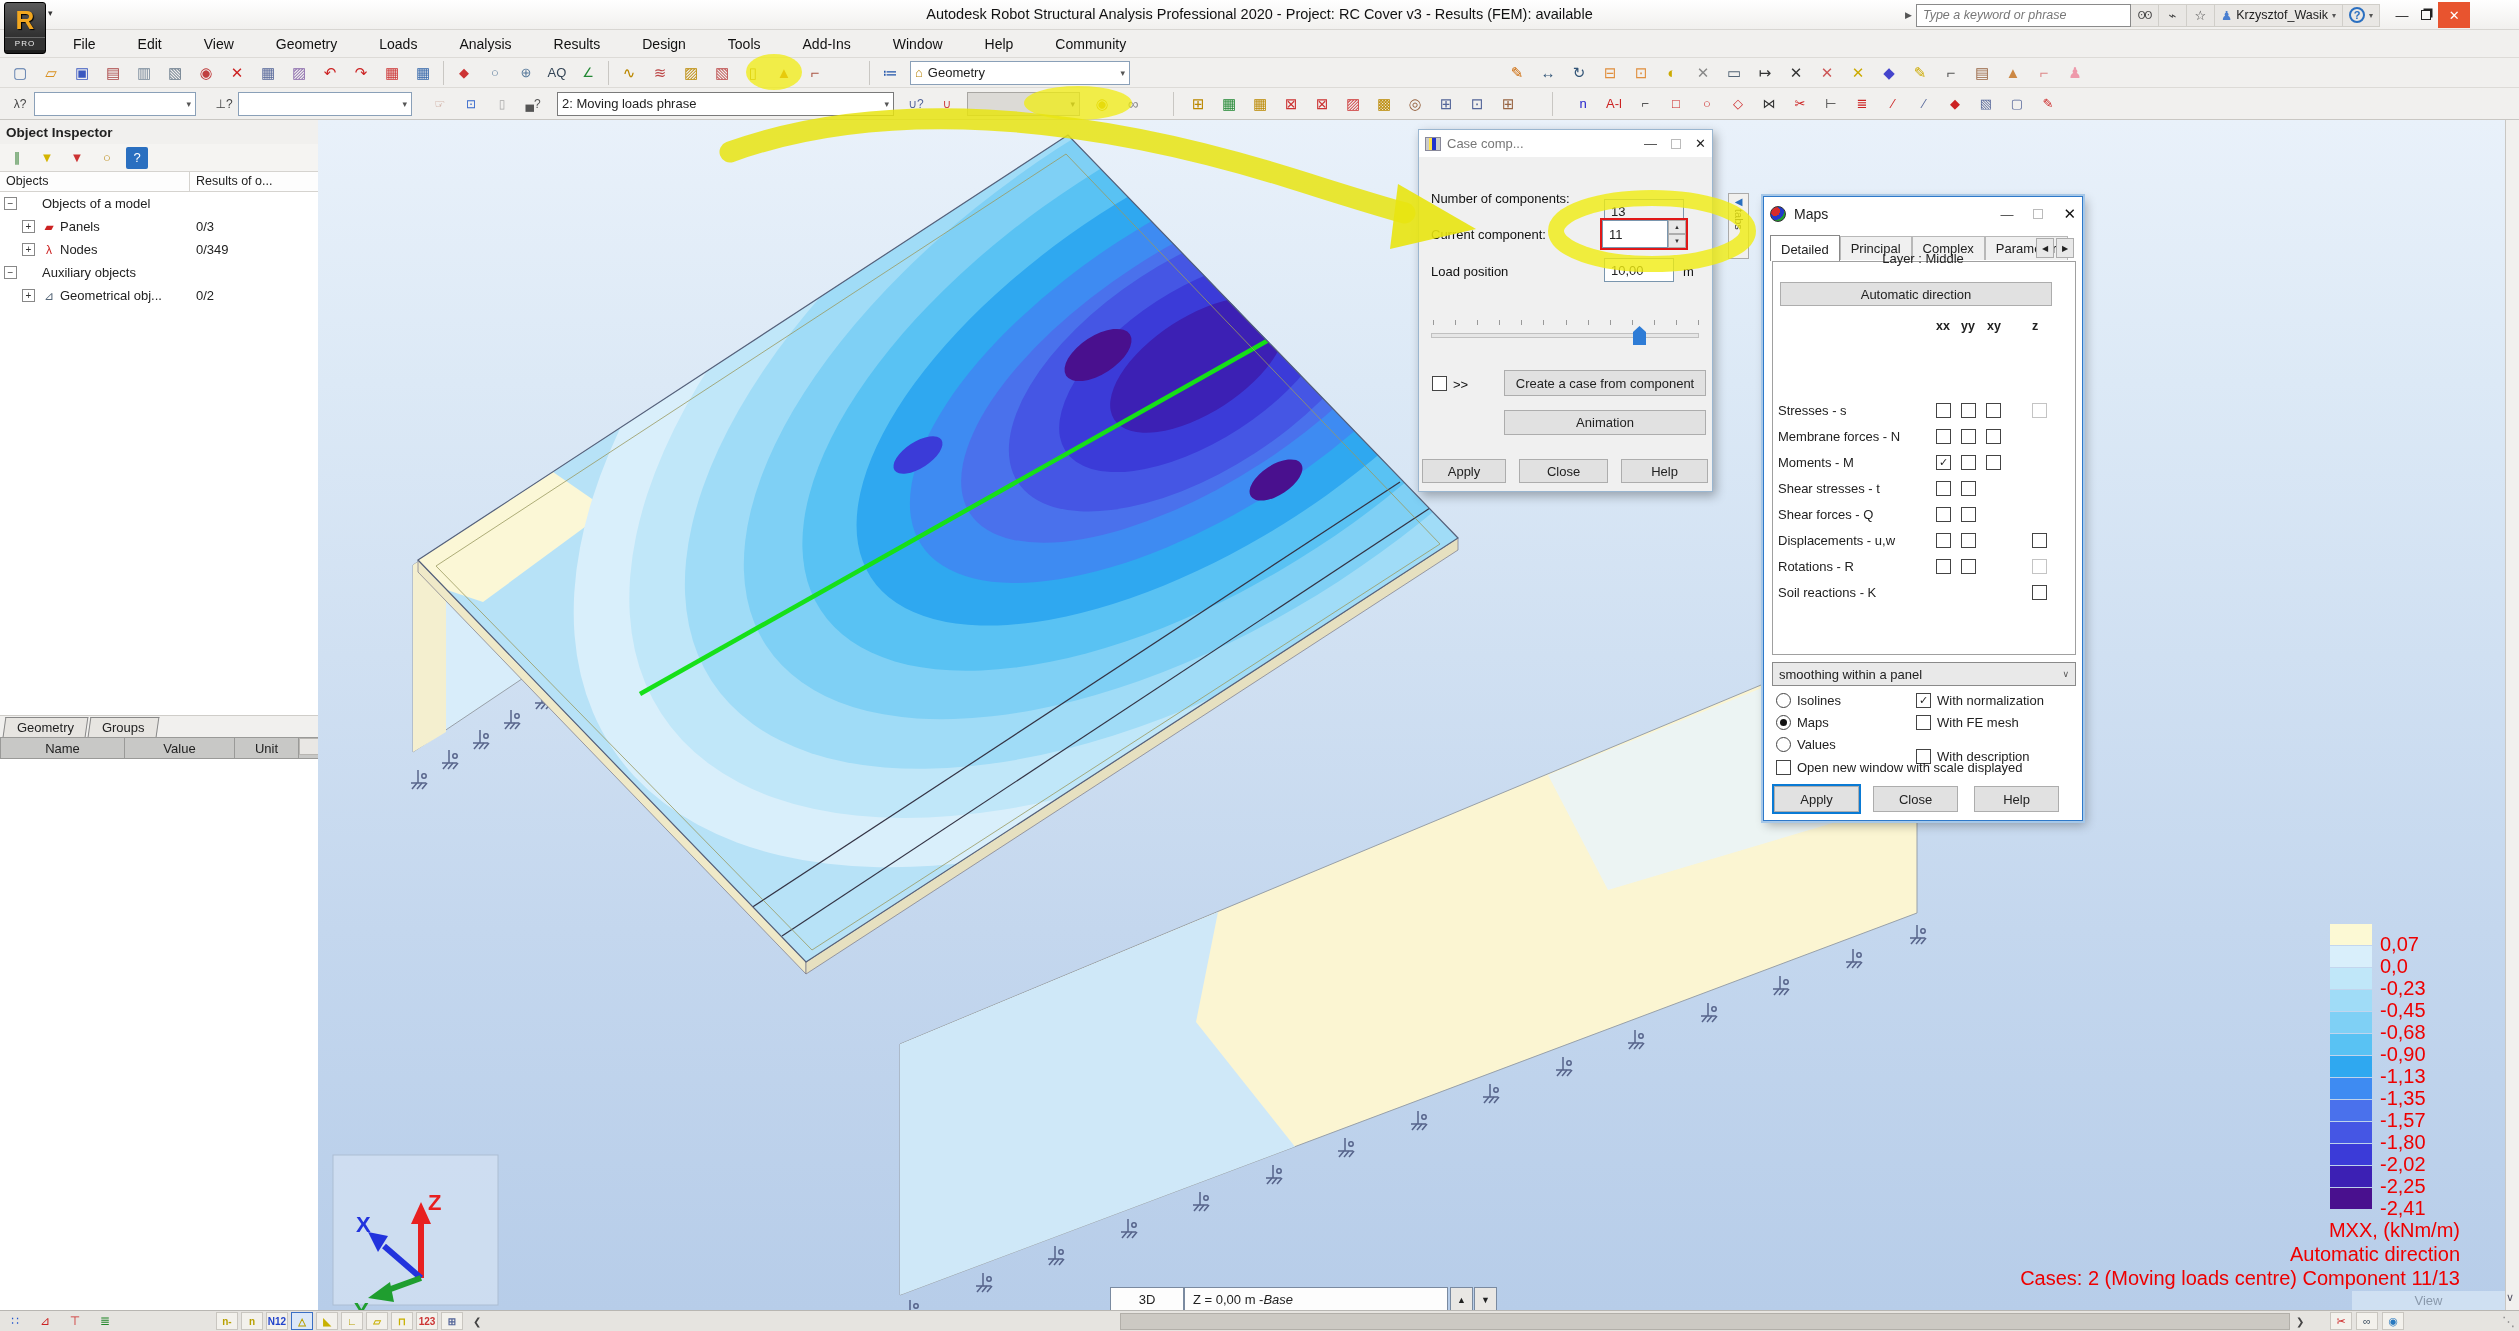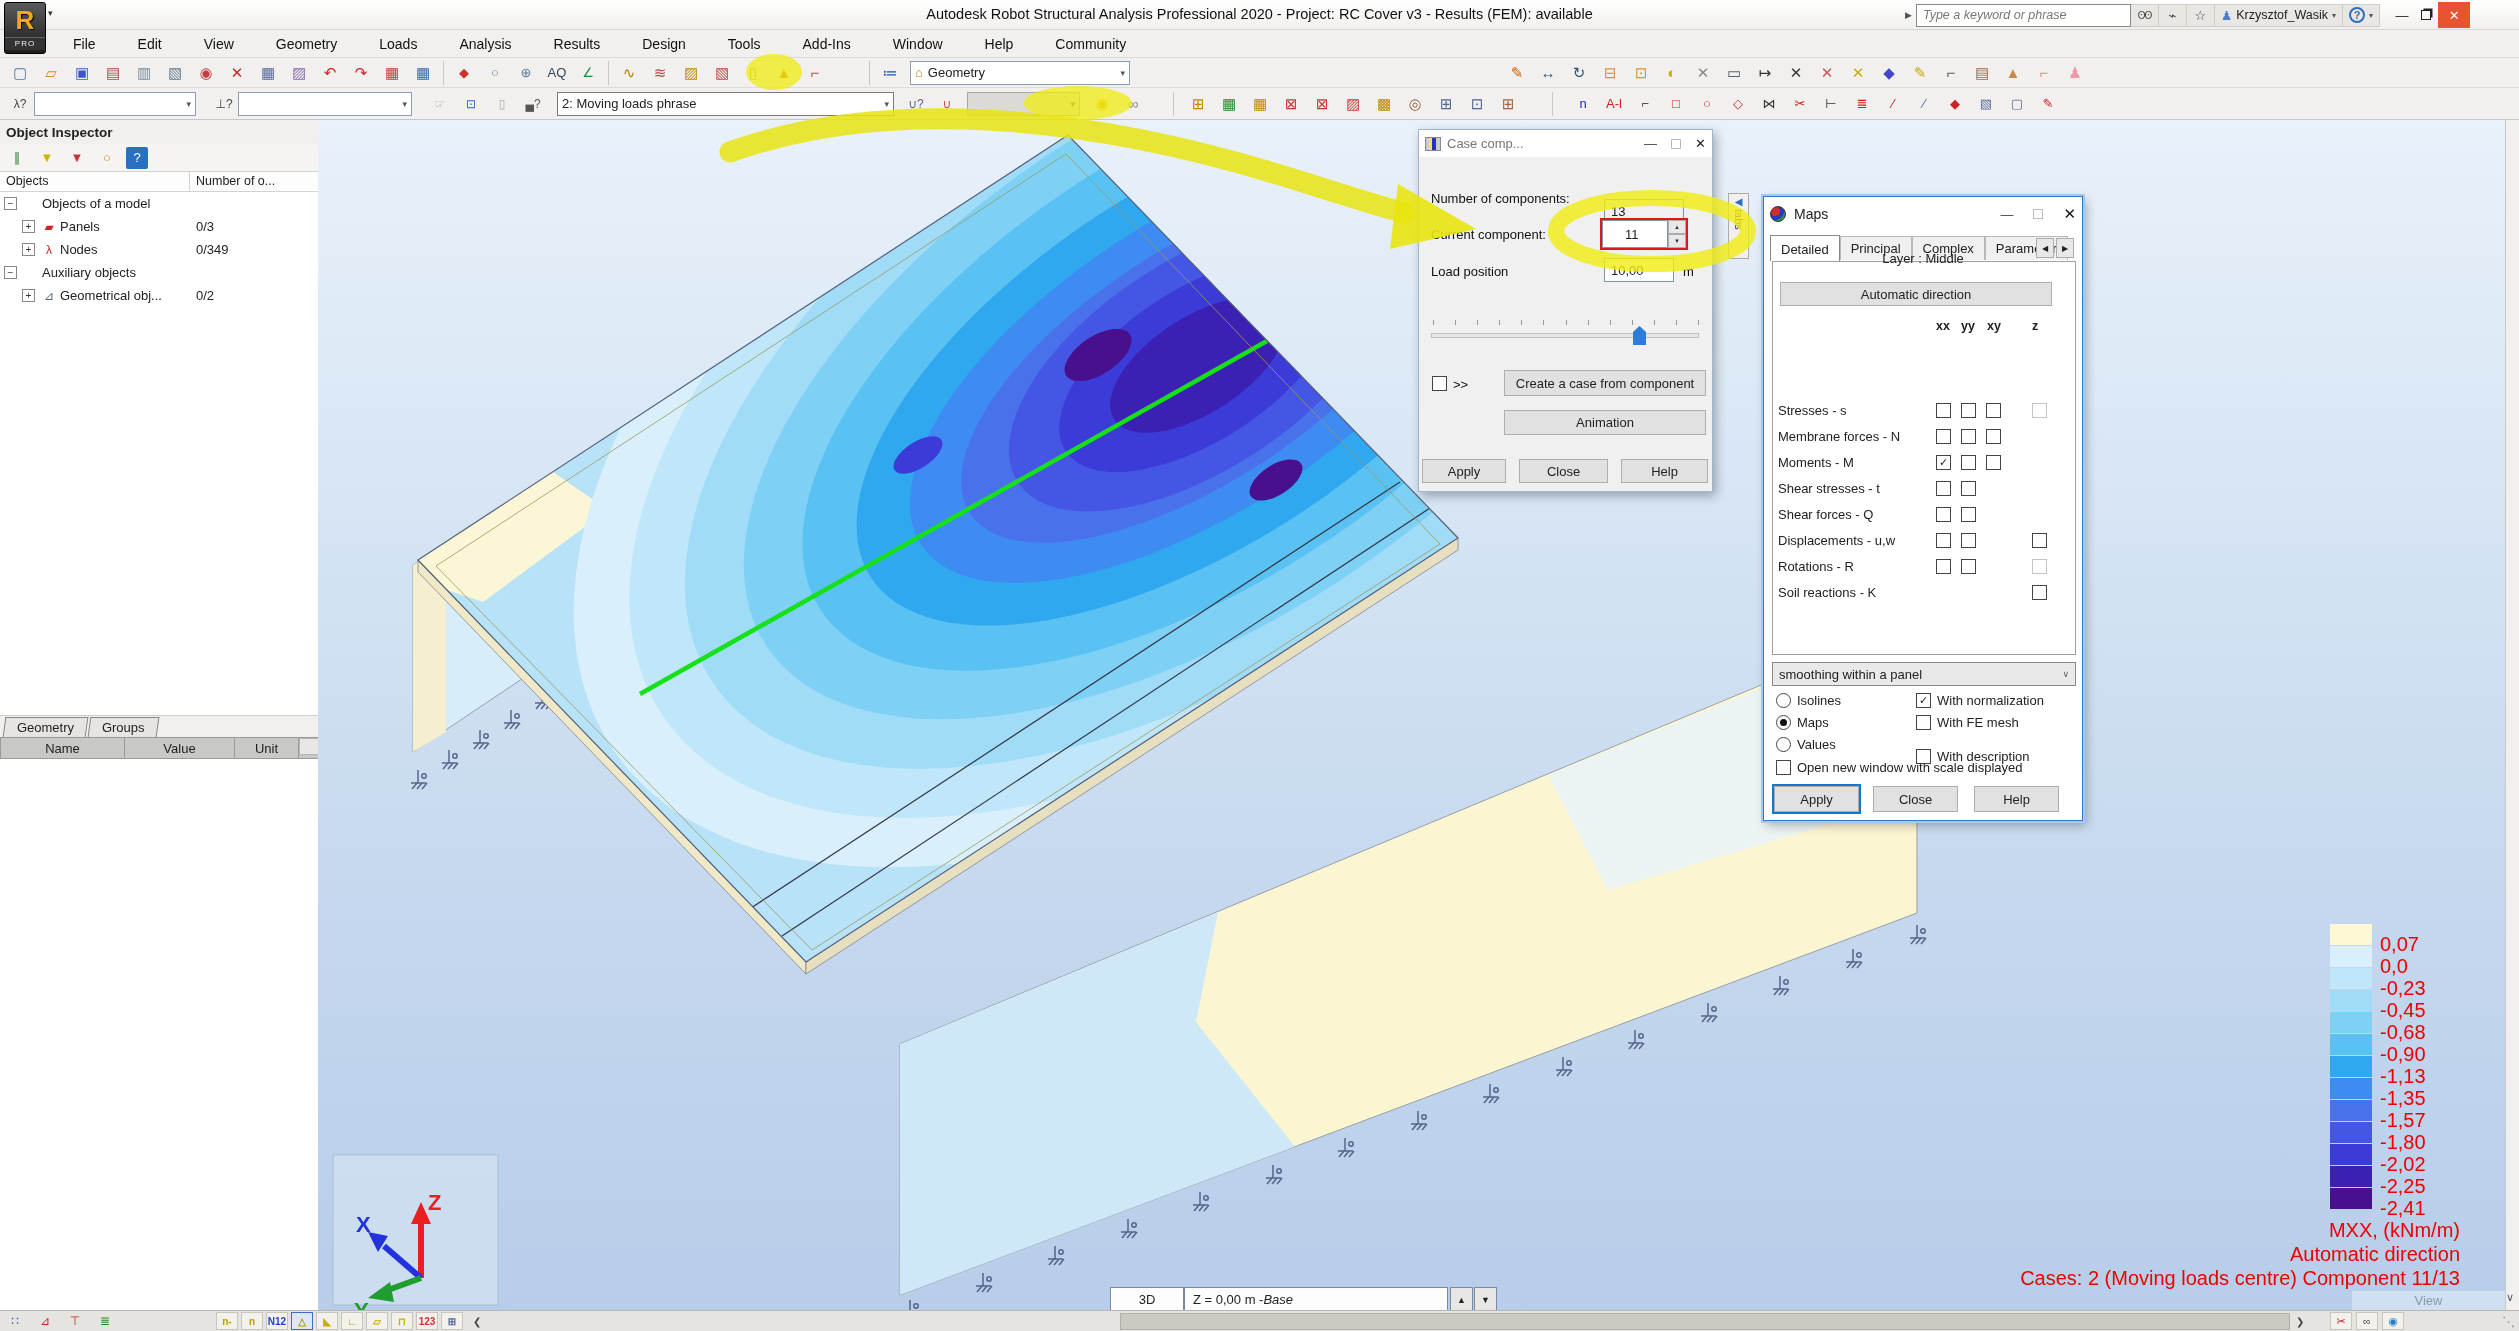--- a/index.html
+++ b/index.html
@@ -79,21 +79,21 @@
   .dlg-title{height:27px;background:#fff;display:flex;align-items:center;padding:0 6px;font-size:13px}
   .dlg-btns{margin-left:auto;display:flex;align-items:center;gap:14px;color:#444}
   .dlg-max{width:10px;height:10px;border:1px solid #bbb}
   #case-dialog{left:1418px;top:9px;width:295px;height:363px;border:1px solid #9ab6d0;z-index:40}
   #case-dialog .dlg-title{color:#777}
   .case-ico{width:16px;height:14px;margin-right:6px;background:linear-gradient(90deg,#ccc 0 3px,#ffe24a 3px 6px,#2233cc 6px 10px,#ccc 10px);border:1px solid #889}
   .fld{position:absolute;height:24px;border:1px solid #7a96ae;background:#fff;font-size:13px;display:flex;align-items:center;padding:0 6px}
   .fld.ro{background:#f0f0f0}
   .dlg-label{position:absolute;font-size:13px;color:#111}
   #case-spin{position:absolute;left:183px;top:90px;width:84px;height:28px;outline:2px solid #e01818;display:flex}
-  #case-spin .fld2{width:66px;height:28px;border:1px solid #7a96ae;background:#fff;display:flex;align-items:center;padding:0 22px}
+  #case-spin .fld2{width:66px;height:28px;border:1px solid #7a96ae;background:#fff;display:flex;align-items:center;padding:0 6px}
   .spinner{width:18px;display:flex;flex-direction:column}
   .spinner div{flex:1;border:1px solid #adadad;background:#e8e8e8;font-size:6px;display:flex;align-items:center;justify-content:center;color:#333}
   #case-ticks{position:absolute;left:14px;top:190px;width:266px;height:5px;background:repeating-linear-gradient(to right,#999 0 1px,transparent 1px 22.1px)}
   #case-track{position:absolute;left:12px;top:203px;width:268px;height:5px;background:#e6e6e6;border:1px solid #c0c0c0}
   #case-thumb{position:absolute;left:214px;top:196px;width:13px;height:19px;background:#2e7cd6;clip-path:polygon(50% 0,100% 32%,100% 100%,0 100%,0 32%)}
   .win-btn{position:absolute;background:#e1e1e1;border:1px solid #adadad;font-size:13px;display:flex;align-items:center;justify-content:center}
   .checkbox{width:15px;height:15px;border:1px solid #444;background:#fff;display:inline-flex;align-items:center;justify-content:center;font-size:11px;color:#222}
   #maps-dialog{left:1763px;top:76px;width:320px;height:625px;background:#fff;border:1px solid #2f79c9;box-shadow:0 0 0 2px #a7c8e8,3px 4px 10px rgba(0,0,0,.3);z-index:41}
   #maps-dialog .dlg-title{height:34px}
   .maps-ico{width:16px;height:16px;border-radius:50%;margin-right:8px;background:radial-gradient(circle at 30% 30%,#d62b2b 0 34%,#2239c9 35% 62%,#1f9e2f 63%);border:1px solid #333}
@@ -331,21 +331,21 @@
     <div id="oi-tools">
 
     <span class="icon" style="color: rgb(42, 122, 42);">∥</span>
         <span class="icon" style="color: rgb(212, 180, 0);">▼</span>
         <span class="icon" style="color: rgb(204, 51, 51);">▼</span>
         <span class="icon" style="color: rgb(184, 134, 11);">○</span>
         <span class="icon" style="color: rgb(255, 255, 255); background: rgb(42, 111, 192);">?</span>
       </div>
     <div id="oi-cols">
       <div class="c1">Objects</div>
-      <div class="c2">Number of o...</div>
+      <div class="c2">Results of o...</div>
     </div>
     <div id="oi-tree">
 
         <div class="tree-row" style="position: relative; padding-left: 4px;">
           <span class="tree-exp">−</span>
           <span class="tree-ico" style="color: rgb(0, 0, 0);"></span>
           <span>Objects of a model</span>
           <span class="tree-count"></span>
         </div>
 

